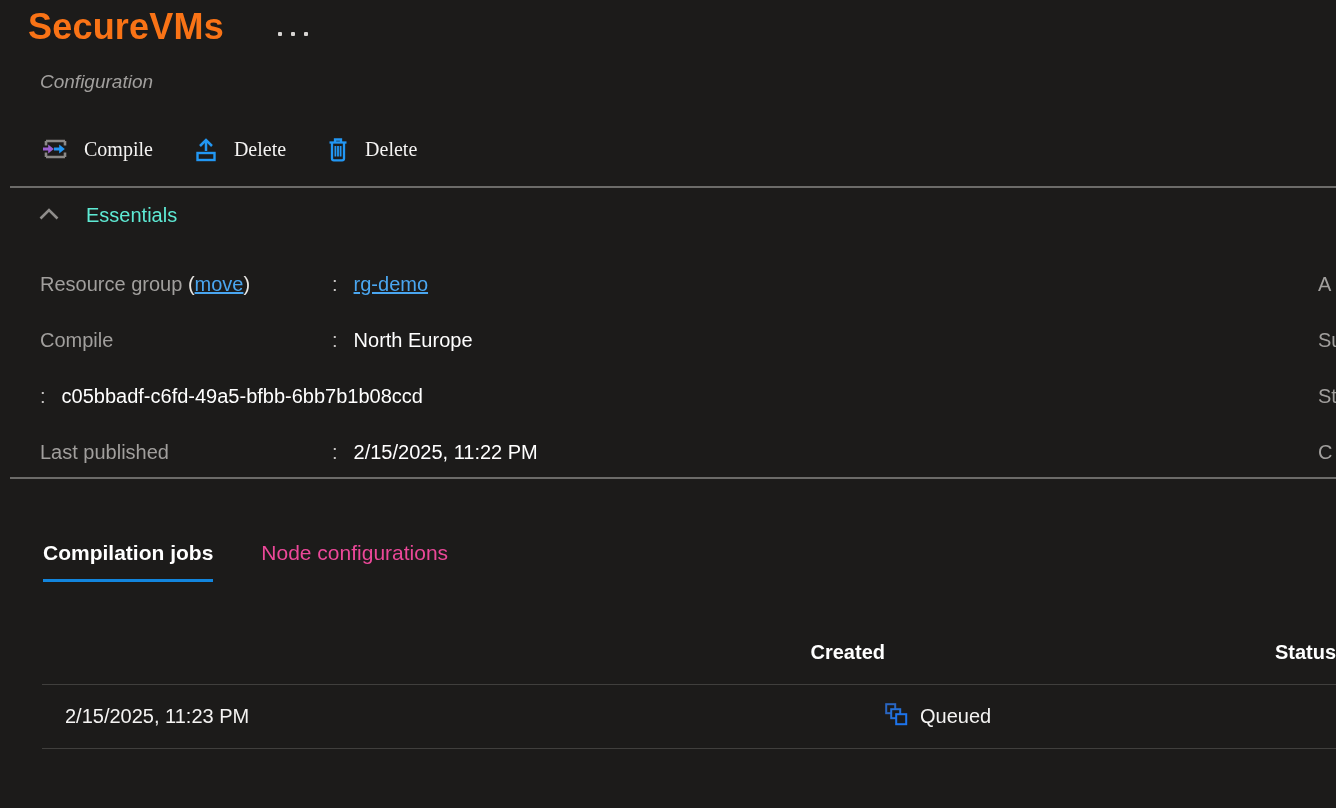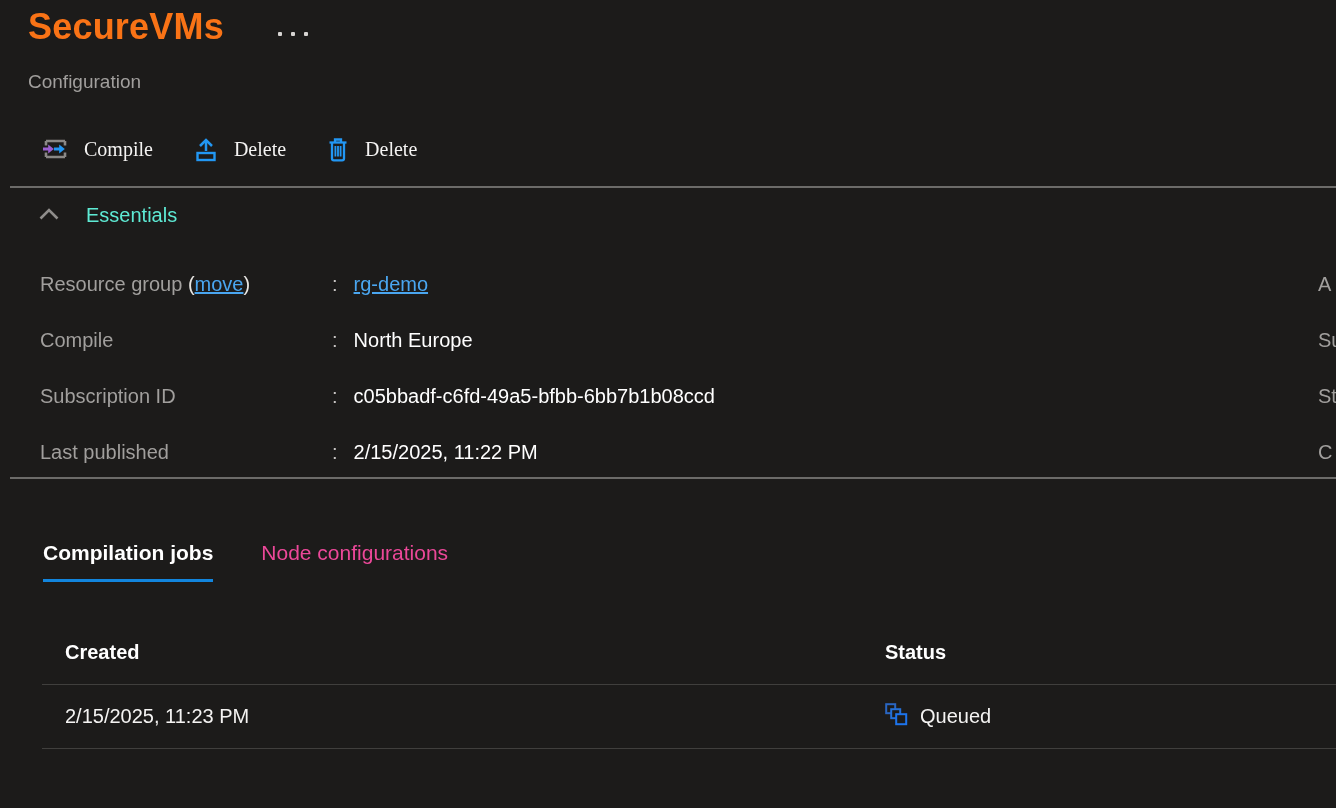--- a/index.html
+++ b/index.html
@@ -7,21 +7,21 @@
   .page {
     position: relative; width: 1336px; height: 808px; overflow: hidden;
     background: #1c1b1a; color: #ffffff;
     font-family: "Liberation Sans", sans-serif;
   }
   
   .title-row { position: absolute; top: 6px; left: 28px; display: flex; align-items: center; }
   .page-title { margin: 0; font-size: 36px; font-weight: 700; letter-spacing: 0.2px; color: #f97316; text-align: center; }
   .more-btn { margin-left: 48px; margin-top: 14px; background: none; border: none; display: flex; gap: 9px; padding: 6px; cursor: pointer; }
   .more-btn .dot { width: 4px; height: 4px; background: #d6d4d2; border-radius: 1px; }
-  .subtitle { position: absolute; top: 71px; left: 28px; font-size: 19px; color: #a19f9d; }
+  .subtitle { position: absolute; top: 71px; left: 40px; font-size: 19px; color: #a19f9d; font-style: italic; }
 
   
   .toolbar { position: absolute; top: 130px; left: 40px; display: flex; gap: 36px; }
   .tb-btn {
     display: flex; align-items: center; gap: 15px; background: none; border: none;
     color: #f4f3f2; font-size: 20px; font-family: Liberation Serif, serif; cursor: pointer; padding: 6px 2px;
   }
   .tb-btn svg { display: block; }
 
   
@@ -42,21 +42,21 @@
   .ess-right { position: absolute; top: 256px; left: 1318px; font-size: 20px; color: #a19f9d; }
   .ess-right div { height: 56px; display: flex; align-items: center; white-space: nowrap; }
 
   
   .tabs { position: absolute; top: 541px; left: 43px; display: flex; gap: 48px; font-size: 21px; }
   .tab { padding-bottom: 14px; border-bottom: 3px solid transparent; color: #ec4899; cursor: pointer; }
   .tab.active { font-weight: 700; color: #ffffff; border-bottom-color: #1285dd; }
 
   
   .jobs { position: absolute; top: 620px; left: 42px; right: 0; }
-  .thead { display: flex; align-items: center; height: 64px; font-size: 20px; font-weight: 700; color: #fff; }
+  .thead { display: flex; align-items: center; height: 64px; font-size: 20px; font-weight: 700; color: #fff; text-align: right; }
   .c1 { width: 843px; padding-left: 23px; flex-shrink: 0; }
   .c2 { flex: 1; }
   .hr { border-top: 1px solid #403f3d; }
   .trow { display: flex; align-items: center; height: 63px; font-size: 20px; color: #f4f3f2; cursor: pointer; }
   .status-cell { display: flex; align-items: center; gap: 12px; }
 </style>
 </head>
 <body>
 
 <div class="page">
@@ -123,21 +123,20 @@
       <span class="ess-label"><span>Resource group</span>&nbsp;<span class="paren">(</span><a class="link">move</a><span class="paren">)</span></span>
       <span class="colon">:</span>
       <a class="link">rg-demo</a>
     </div>
     <div class="ess-row">
       <span class="ess-label">Compile</span>
       <span class="colon">:</span>
       <span class="ess-value">North Europe</span>
     </div>
     <div class="ess-row">
-      <span class="ess-label">Subscription ID</span>
       <span class="colon">:</span>
       <span class="ess-value">c05bbadf-c6fd-49a5-bfbb-6bb7b1b08ccd</span>
     </div>
     <div class="ess-row">
       <span class="ess-label">Last published</span>
       <span class="colon">:</span>
       <span class="ess-value">2/15/2025, 11:22 PM</span>
     </div>
   </div>
 

